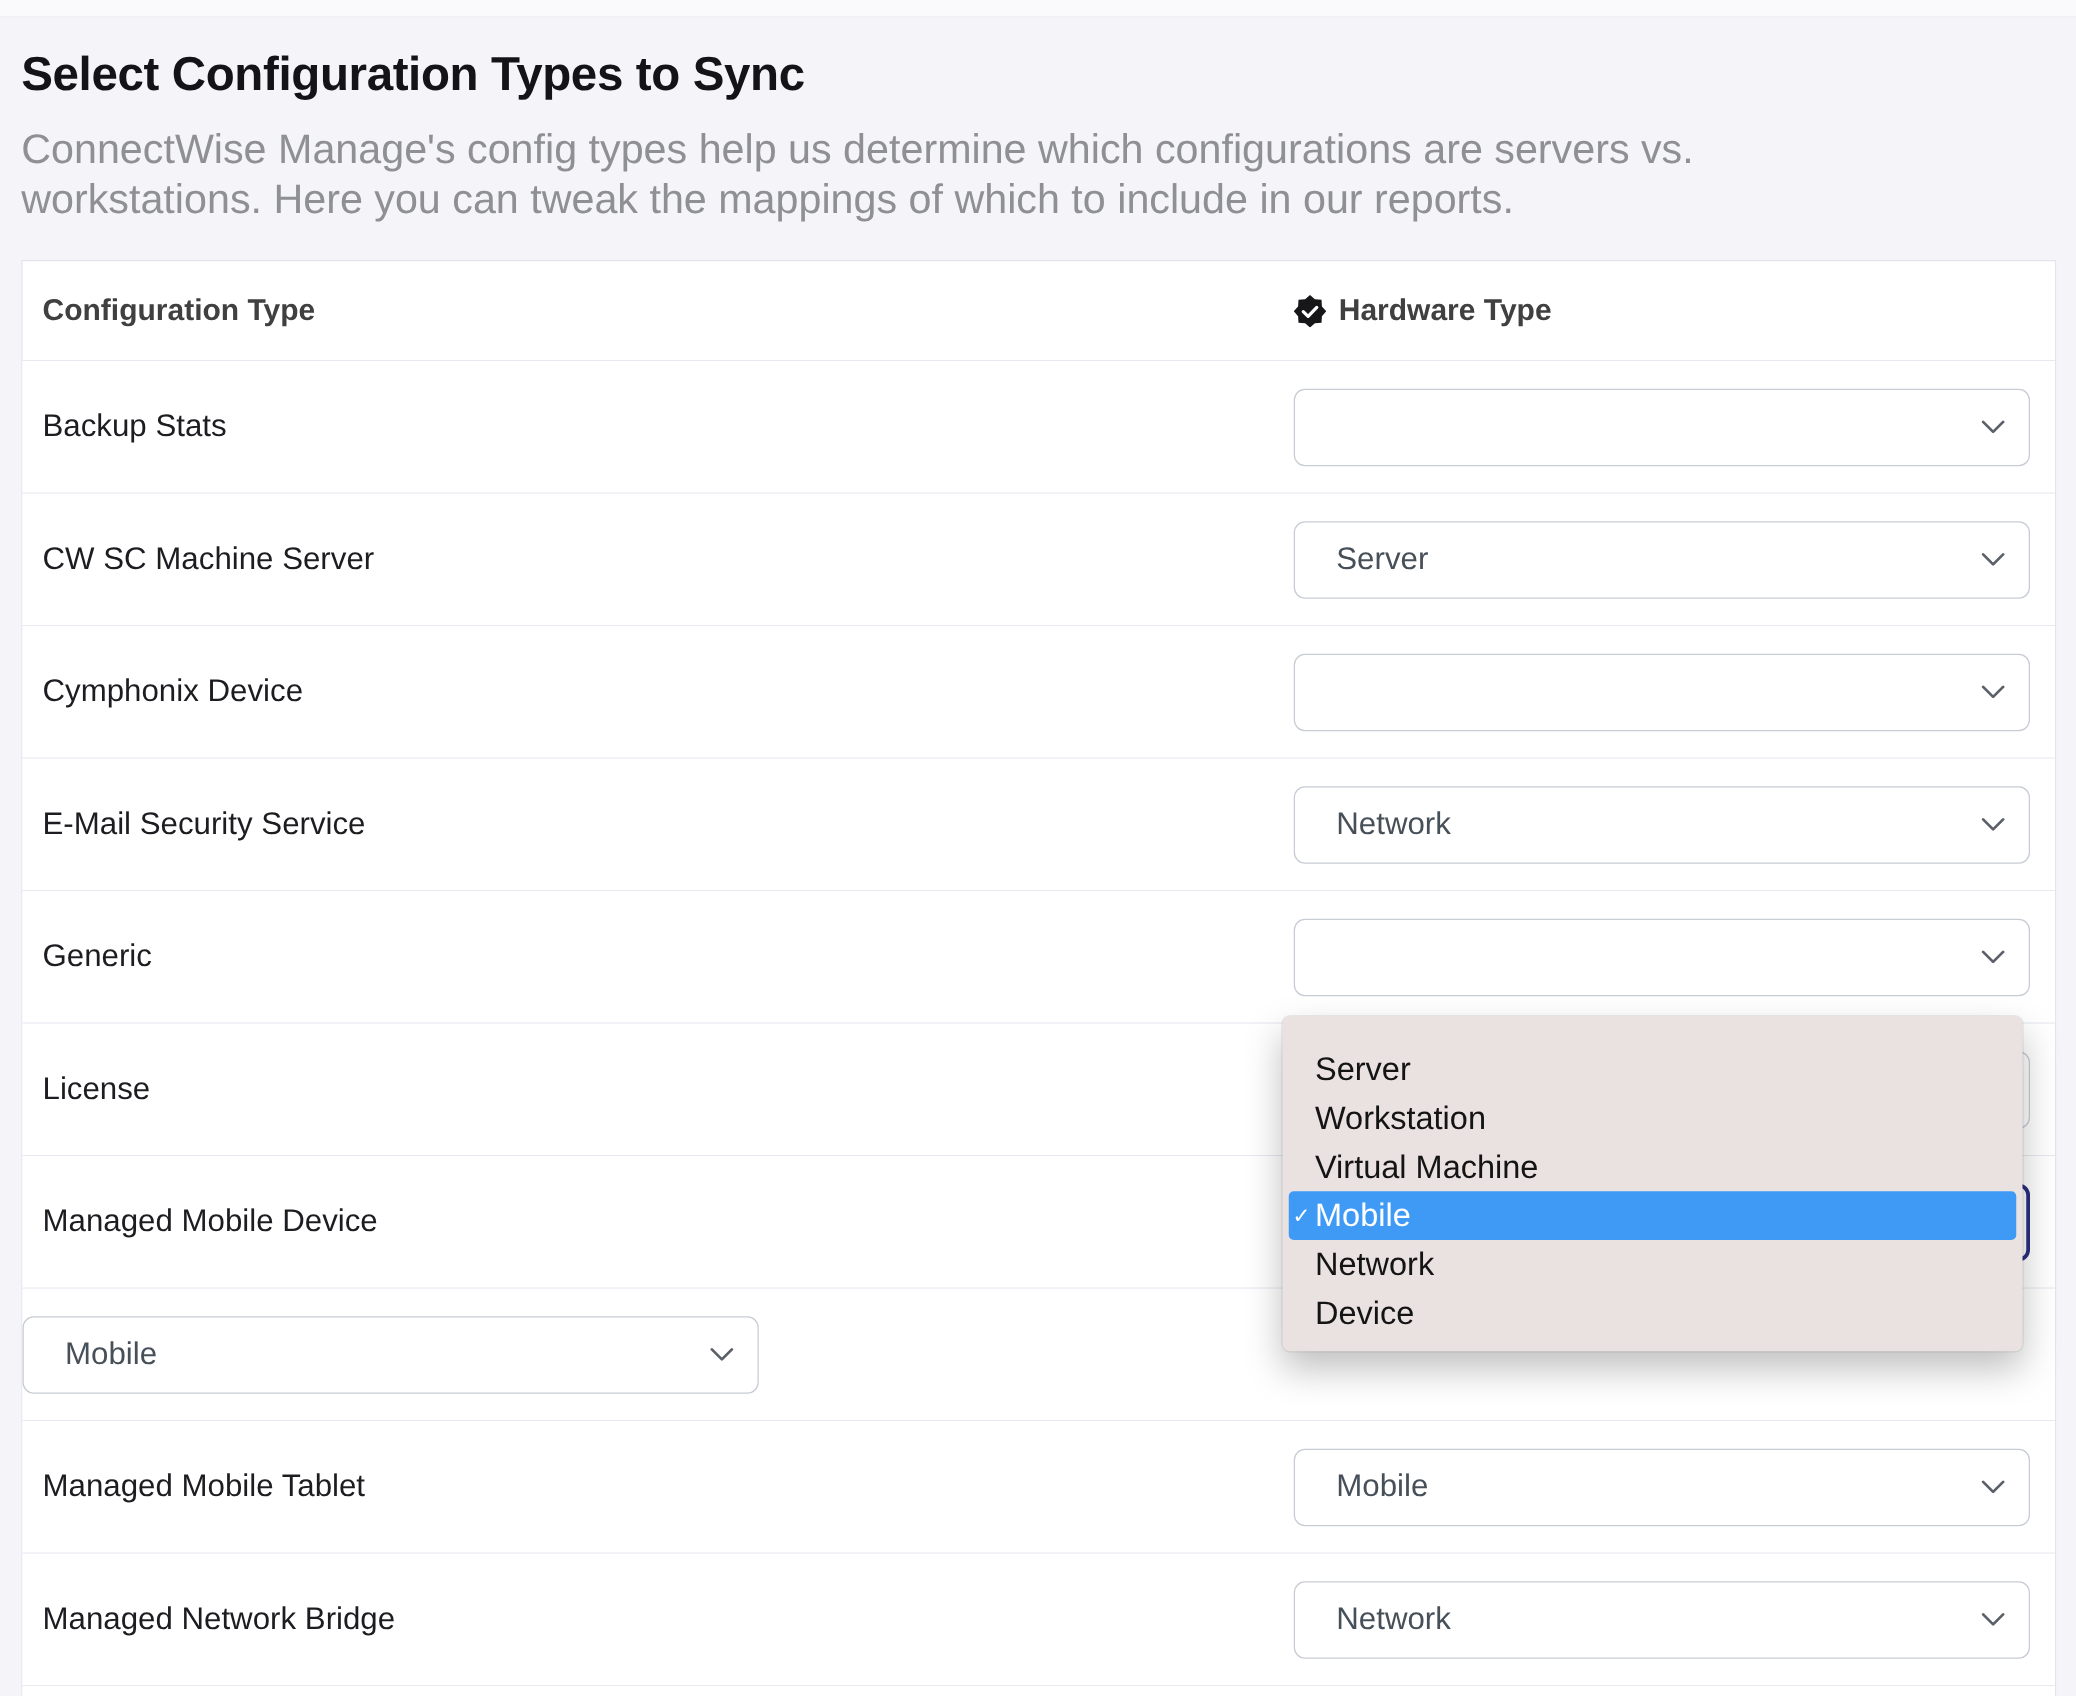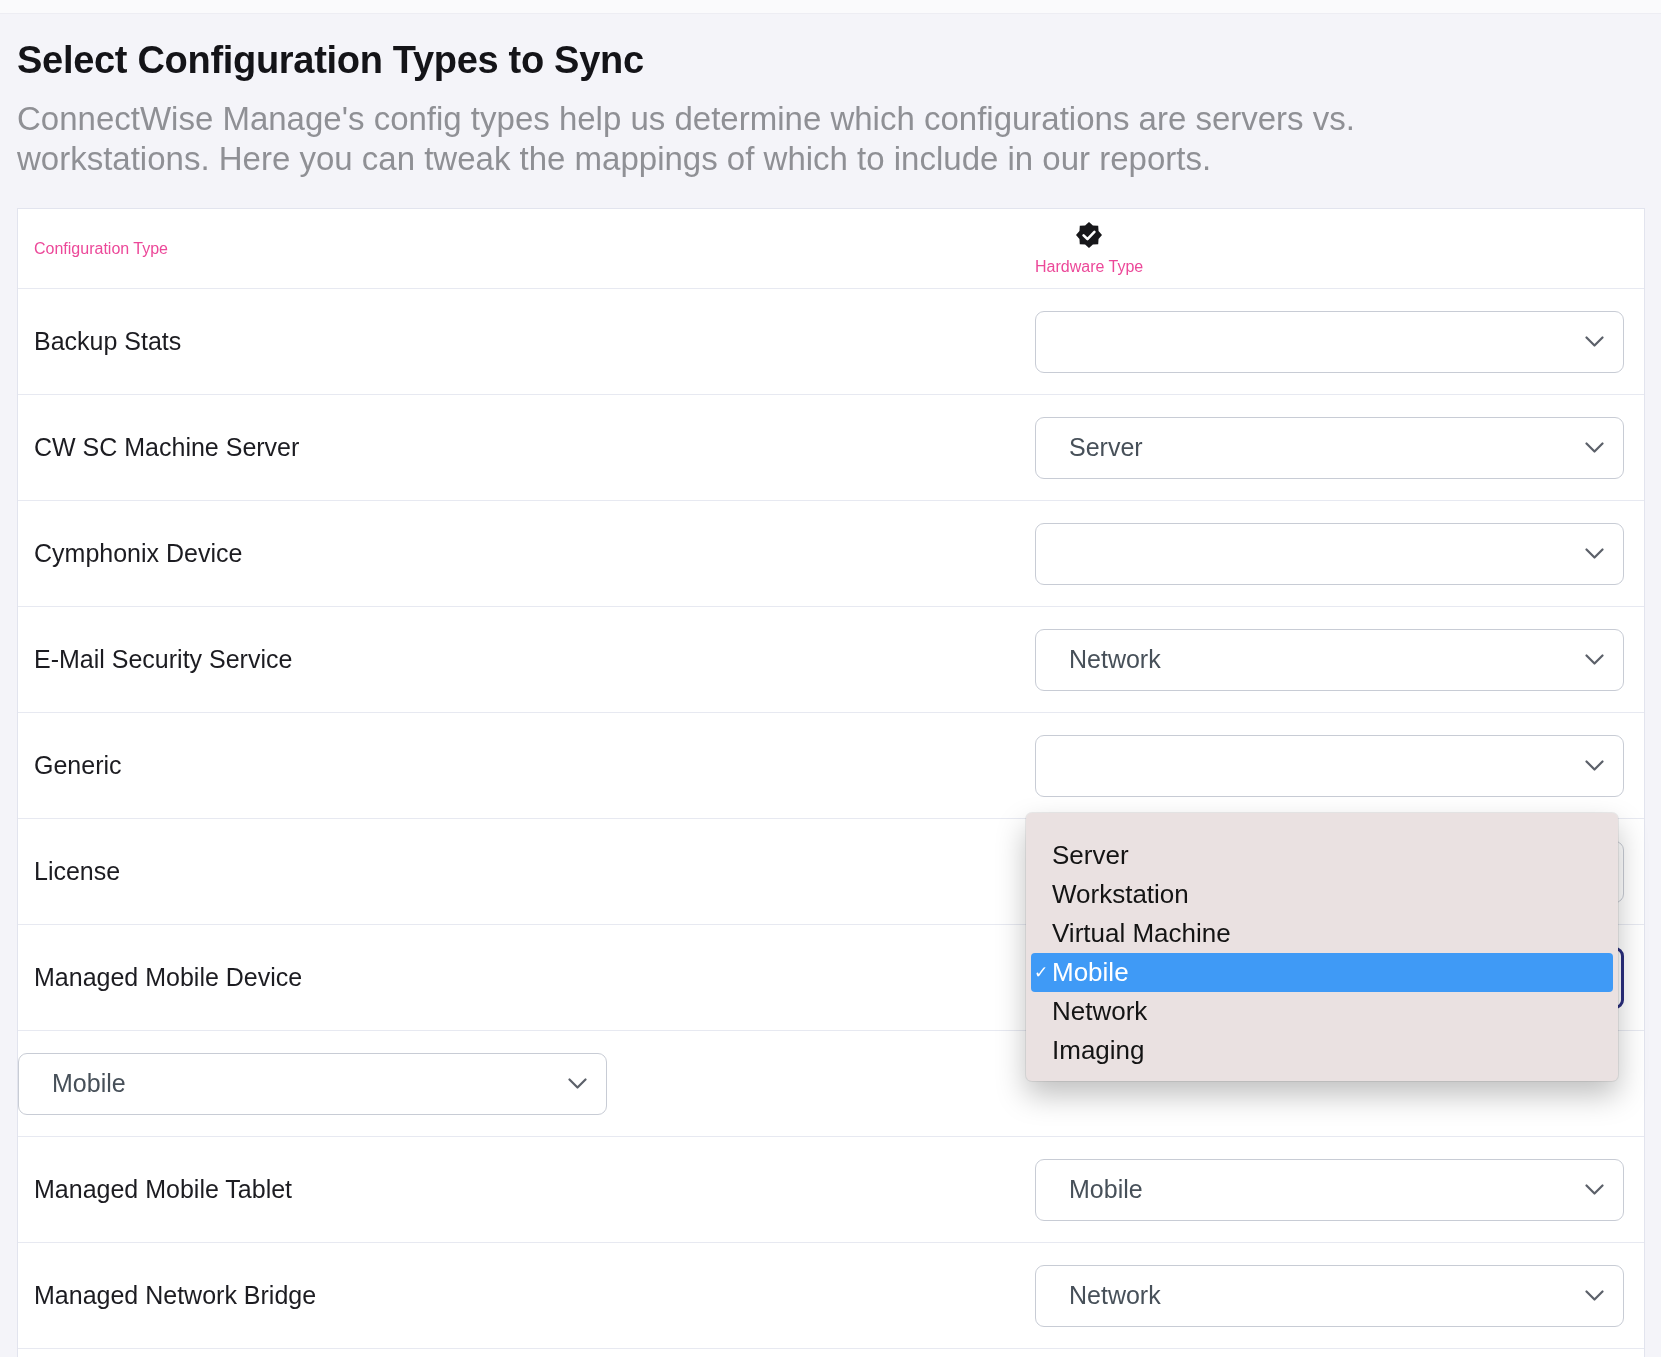--- a/index.html
+++ b/index.html
@@ -8,23 +8,23 @@
 
   .page { position:relative; width:1661px; height:1357px; background:#f4f4f9; overflow:hidden; }
   .top-strip { height:13px; background:#fafafc; border-bottom:1px solid #ededf3; }
 
   .title { margin:25px 0 0 17px; font-size:38px; font-weight:700; color:#141418; letter-spacing:-0.3px; }
   .desc { margin:17px 0 0 17px; width:1528px; font-size:33px; line-height:40px; color:#8f9095; }
 
   .table { position:absolute; left:17px; top:208px; width:1628px; background:#ffffff;
            border:1px solid #e2e4ee; box-sizing:border-box; }
   .thead { display:flex; height:79px; align-items:center; border-bottom:1px solid #e7e9f1; }
-  .th { font-size:16px; font-weight:400; color:#ec4899; }
+  .th { font-size:24px; font-weight:700; color:#404040; }
   .col-config { width:1017px; padding-left:16px; box-sizing:border-box; }
-  .col-hw { display:flex; align-items:center; gap:10px;flex-direction:column; }
+  .col-hw { display:flex; align-items:center; gap:10px; }
   .badge-icon { display:flex; }
 
   .row { display:flex; height:105px; align-items:center; border-bottom:1px solid #e7e9f1; background:#fff; }
   .row-label { width:1017px; padding-left:16px; box-sizing:border-box; font-size:25px; color:#1c1c21; }
   .row-control { position:relative; }
 
   .select { position:relative; width:589px; height:62px; box-sizing:border-box;
             border:1.5px solid #c8ccd5; border-radius:9px; background:#fff;
             display:flex; align-items:center; padding:0 52px 0 33px;
             font-size:25px; color:#475059; cursor:pointer; }
@@ -219,17 +219,17 @@
       <span class="mi-label">Virtual Machine</span>
     </div>
     <div class="menu-item selected">
       <span class="check">✓</span>
       <span class="mi-label">Mobile</span>
     </div>
     <div class="menu-item">
       <span class="mi-label">Network</span>
     </div>
     <div class="menu-item">
-      <span class="mi-label">Imaging</span>
+      <span class="mi-label">Device</span>
     </div>
   </div>
 
 </div>
 
 </body></html>

